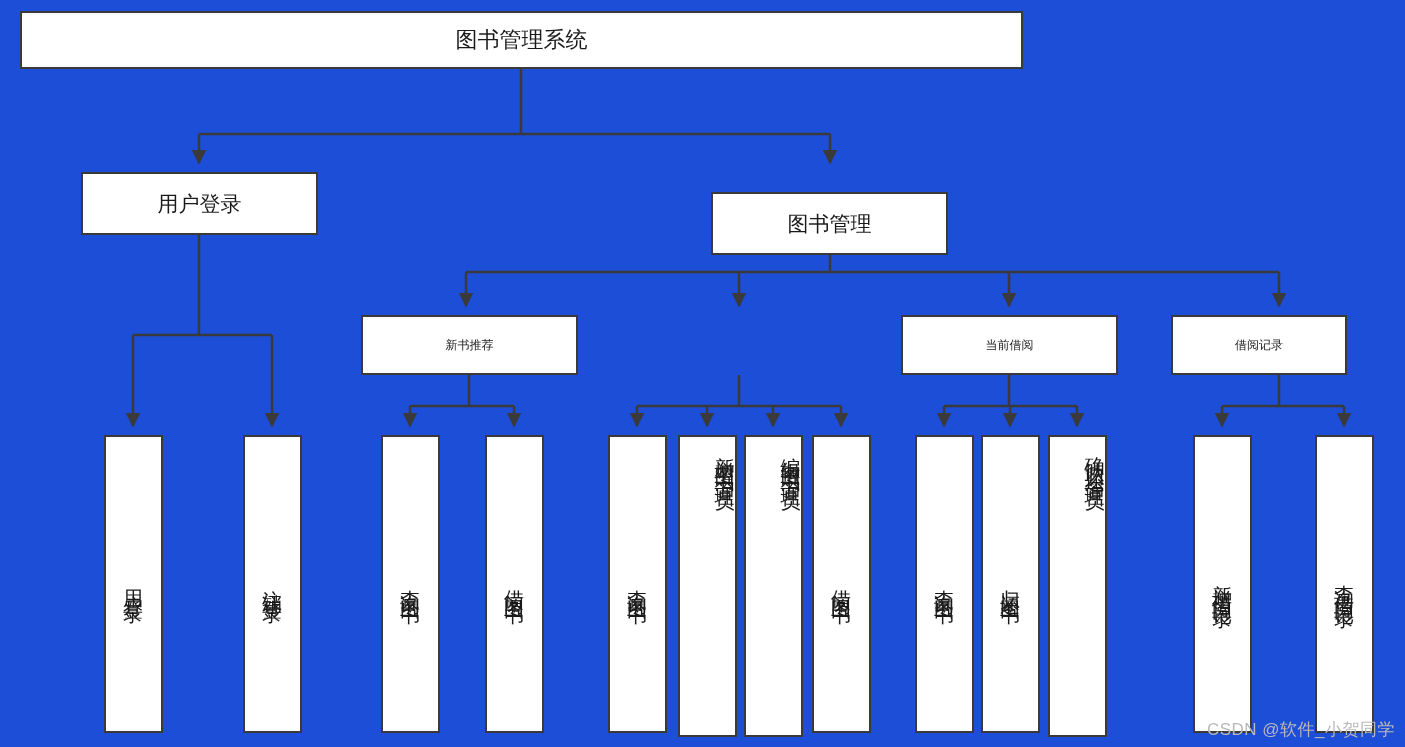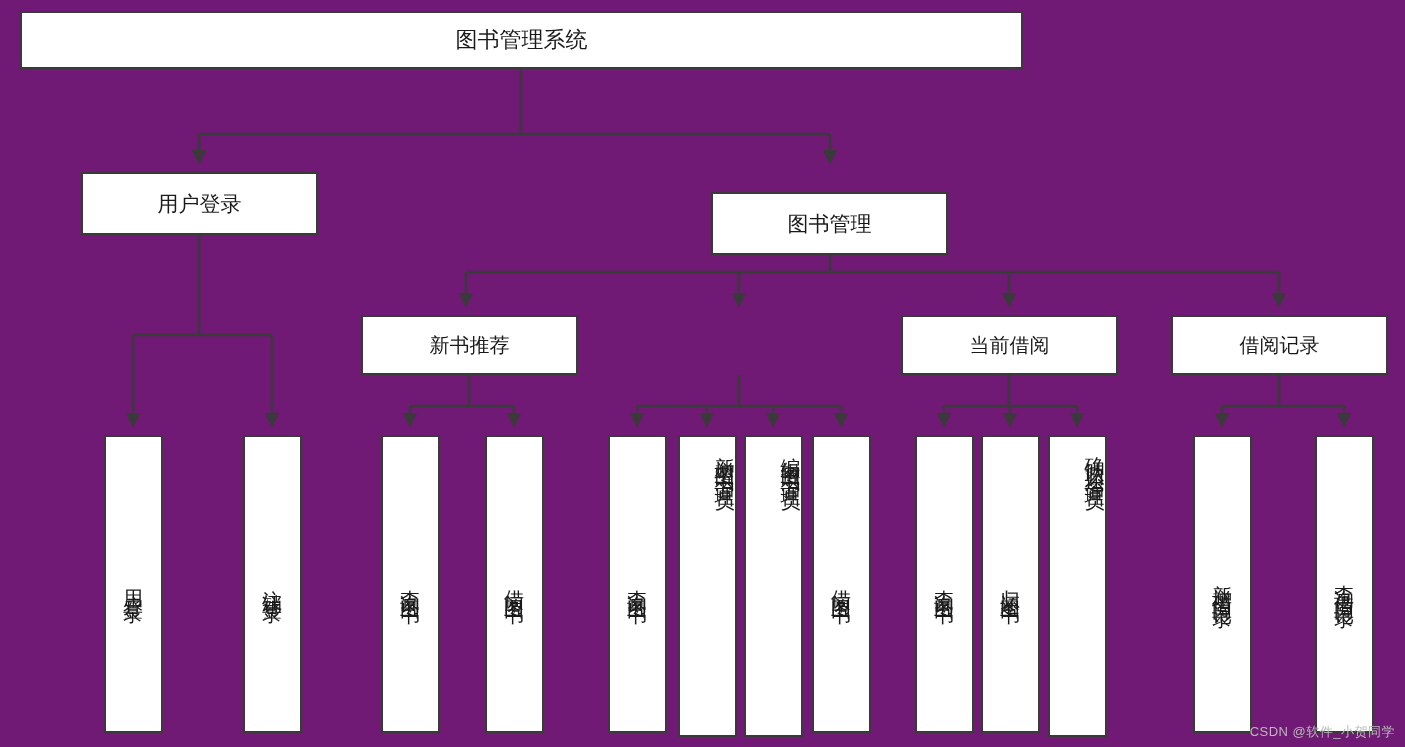--- a/index.html
+++ b/index.html
@@ -7,41 +7,41 @@
     padding: 0;
     background: #ffffff;
   }
   body {
     font-family: "Liberation Sans", "DejaVu Sans", sans-serif;
   }
   #canvas {
     position: relative;
     width: 1405px;
     height: 747px;
-    background: #701a75;
+    background: #1d4ed8;
     overflow: hidden;
   }
   .node {
     position: absolute;
     box-sizing: border-box;
     border: 2.5px solid #3a3a3a;
     background: #ffffff;
     display: flex;
     align-items: center;
     justify-content: center;
     color: #1a1a1a;
   }
   .node.root {
     font-size: 22px;
   }
   .node.lvl1 {
     font-size: 21px;
   }
   .node.lvl2 {
-    font-size: 20px;
+    font-size: 12px;
   }
   .node.leaf {
     writing-mode: vertical-rl;
     text-orientation: upright;
     letter-spacing: 5px;
     font-size: 20px;
     align-items: center;
     justify-content: center;
     padding: 4px 0;
     line-height: 1;
@@ -55,21 +55,21 @@
     left: 0;
     top: 0;
     width: 1405px;
     height: 747px;
     pointer-events: none;
   }
   .watermark {
     position: absolute;
     right: 10px;
     bottom: 6px;
-    font-size: 13px;
+    font-size: 17px;
     color: #b9b9b9;
     letter-spacing: 0.5px;
     white-space: nowrap;
   }
 </style>
 </head>
 <body>
 
 <div id="canvas">
 
@@ -123,21 +123,21 @@
     </g>
   </svg>
 
   <div class="node root" style="left:20px; top:11px; width:1003px; height:58px;">图书管理系统</div>
 
   <div class="node lvl1" style="left:81px; top:172px; width:237px; height:63px;">用户登录</div>
   <div class="node lvl1" style="left:711px; top:172px; width:237px; height:63px;margin-top:20px;">图书管理</div>
 
   <div class="node lvl2" style="left:361px; top:315px; width:217px; height:60px;">新书推荐</div>
   <div class="node lvl2" style="left:901px; top:315px; width:217px; height:60px;">当前借阅</div>
-  <div class="node lvl2" style="left:1171px; top:315px; width:217px; height:60px;">借阅记录</div>
+  <div class="node lvl2" style="left:1171px; top:315px; width:176px; height:60px;">借阅记录</div>
 
   <div class="node leaf" style="left:104px; top:435px; width:59px; height:298px;">用户登录</div>
   <div class="node leaf" style="left:243px; top:435px; width:59px; height:298px;">注销登录</div>
 
   <div class="node leaf" style="left:381px; top:435px; width:59px; height:298px;">查询图书</div>
   <div class="node leaf" style="left:485px; top:435px; width:59px; height:298px;">借阅图书</div>
 
   <div class="node leaf" style="left:608px; top:435px; width:59px; height:298px;">查询图书</div>
   <div class="node leaf tall" style="left:678px; top:435px; width:59px; height:302px;">新增图书（管理员）</div>
   <div class="node leaf tall" style="left:744px; top:435px; width:59px; height:302px;">编辑图书（管理员）</div>

